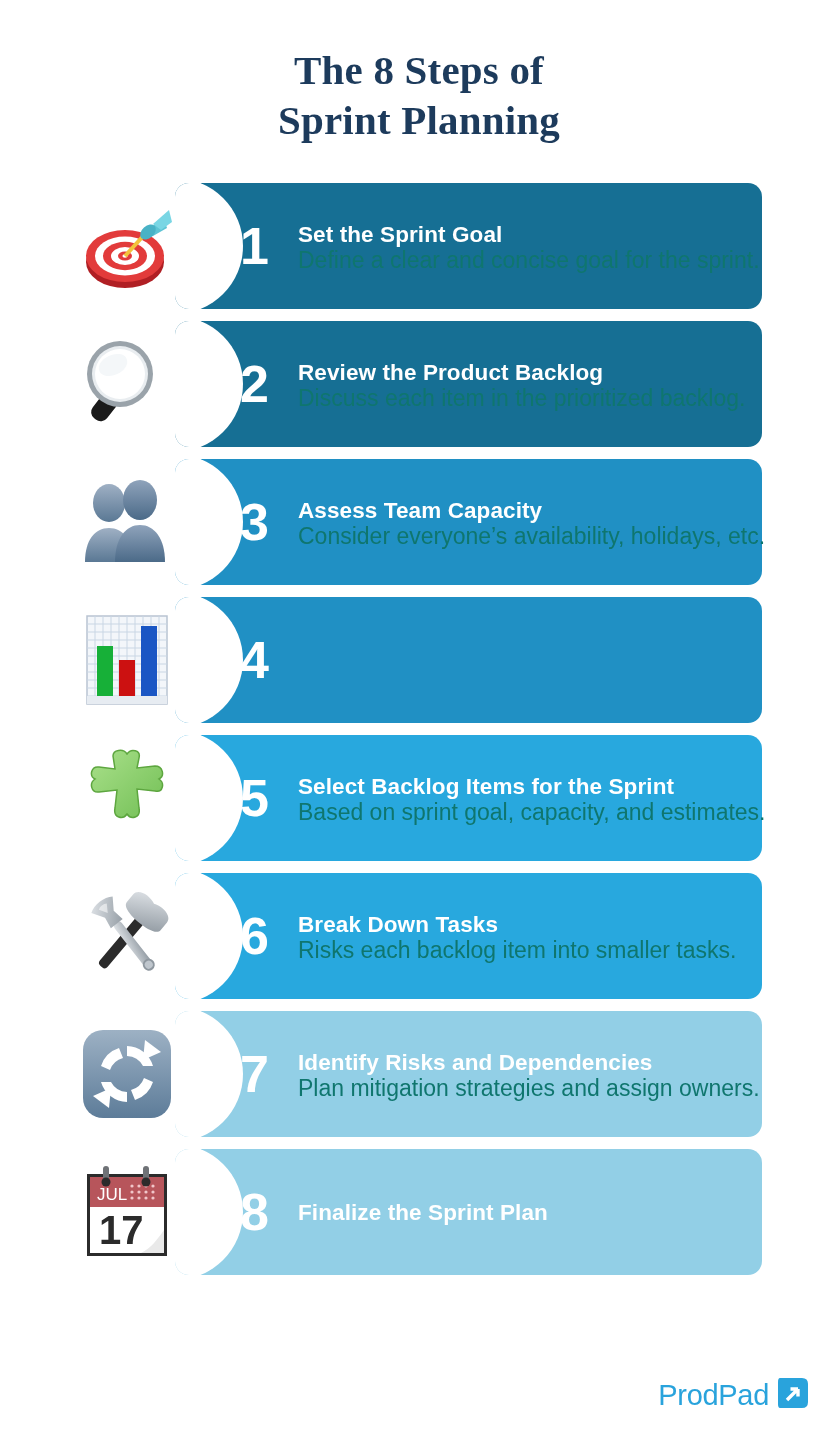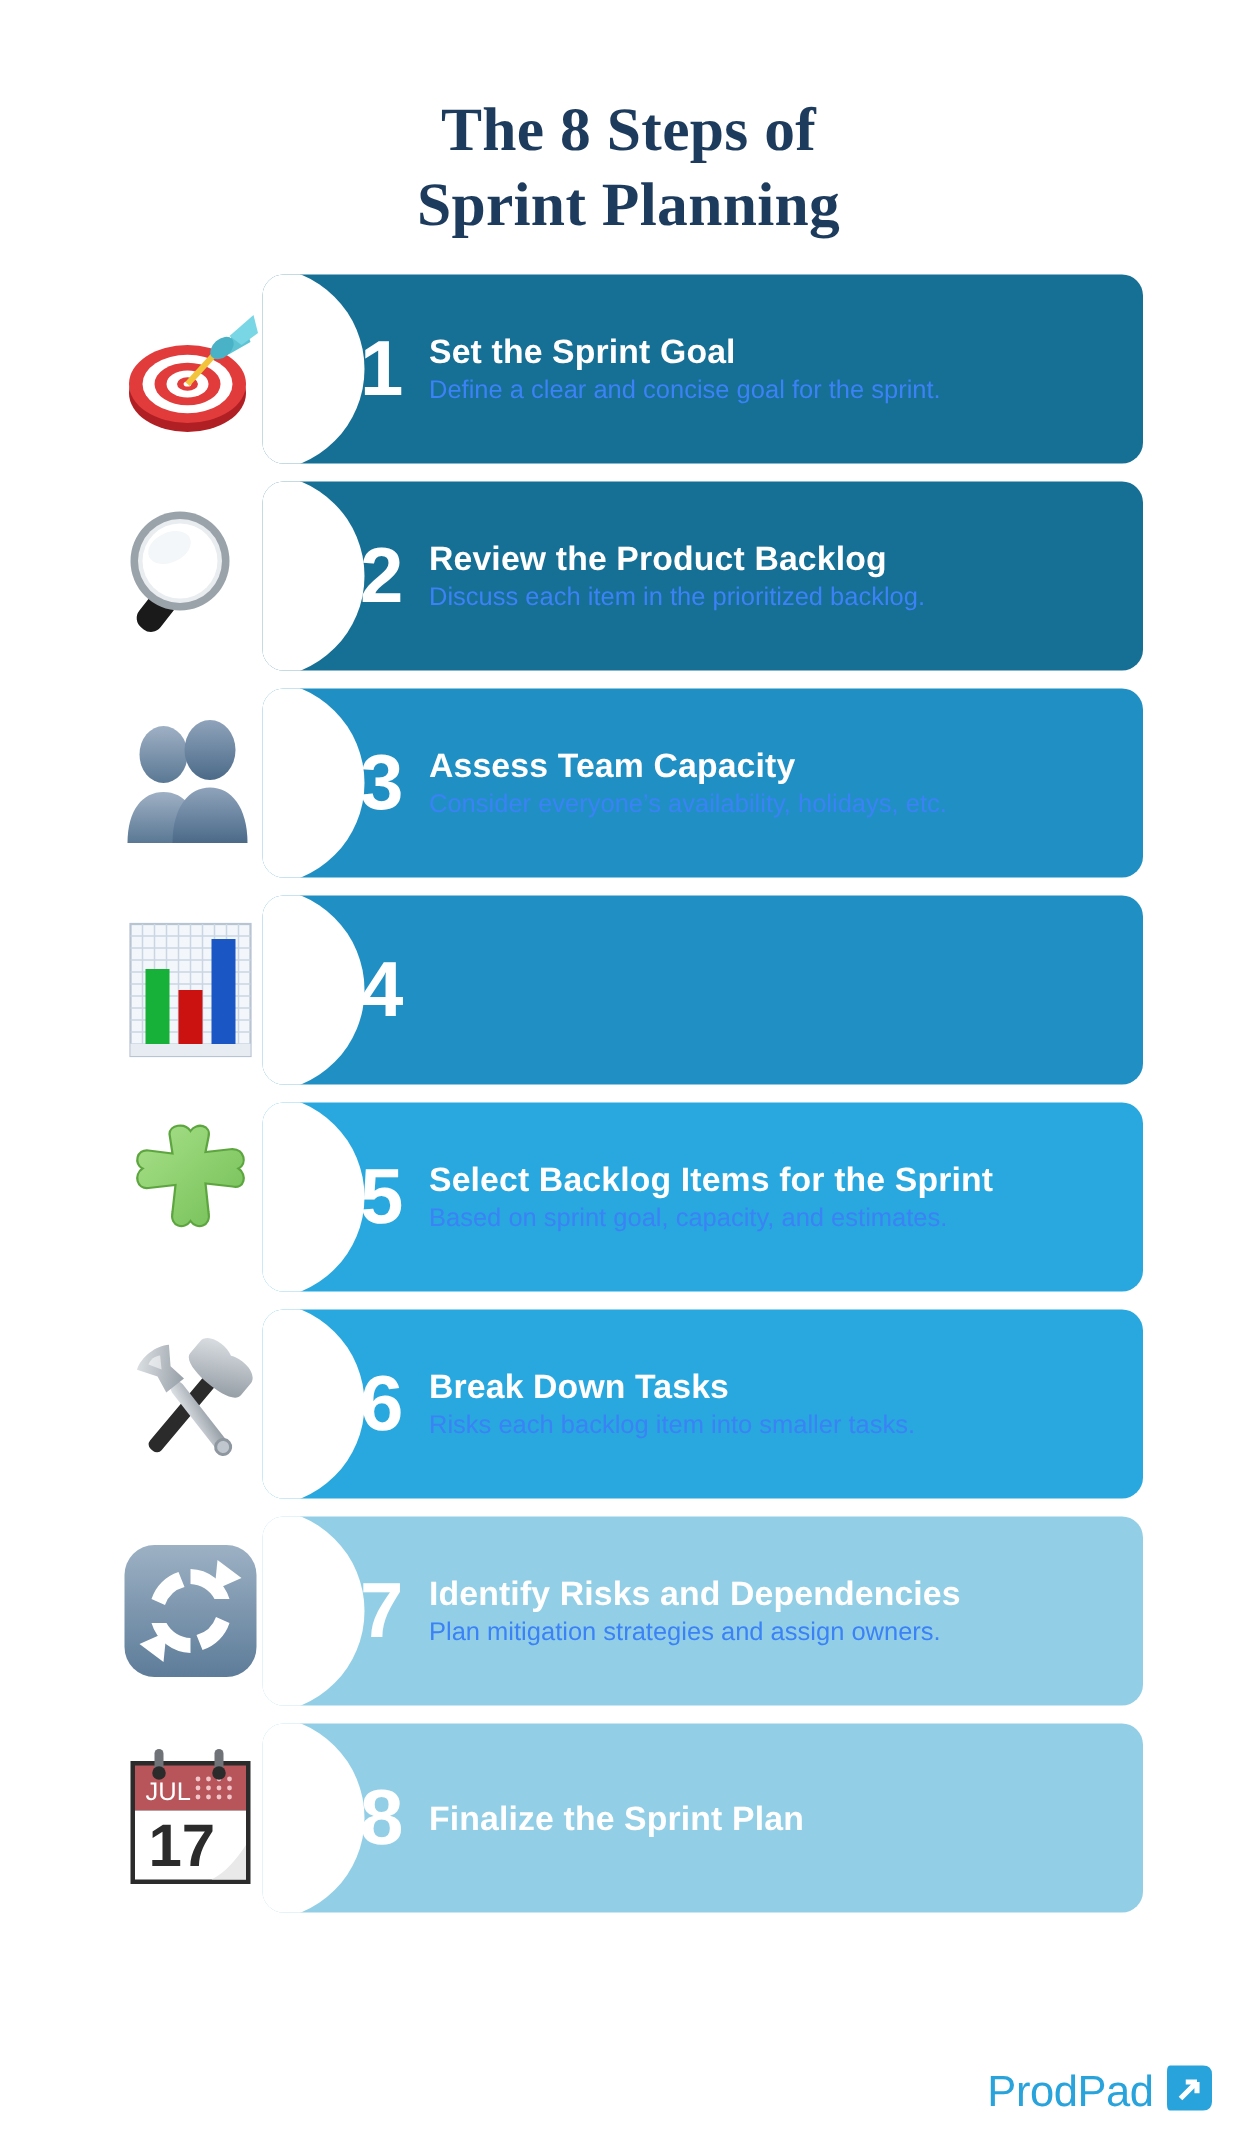--- a/index.html
+++ b/index.html
@@ -18,21 +18,20 @@
   
   .title {
     text-align: center;
     font-family: "Liberation Serif", serif;
     font-weight: bold;
     font-size: 41px;
     line-height: 50px;
     color: #1d3b5c;
     letter-spacing: 0.2px;
     padding-top: 45px;
-    margin-top: 16px;
   }
   .title .l2 { display: block; }
 
   
   .steps {
     position: absolute;
     top: 183px;
     left: 0;
     width: 838px;
   }
@@ -93,32 +92,32 @@
   }
   .num {
     color: #ffffff;
     font-size: 52px;
     font-weight: bold;
     line-height: 1;
     width: 46px;
     flex: 0 0 46px;
     text-align: left;
   }
-  .texts { }
+  .texts { margin-left: 12px; }
   .s-title {
     color: #ffffff;
     font-size: 22.5px;
     font-weight: bold;
     line-height: 27px;
     letter-spacing: 0.1px;
     white-space: nowrap;
   }
   .s-desc {
-    color: #3b82f6;
-    font-size: 17px;
+    color: #0f766e;
+    font-size: 23px;
     font-weight: normal;
     line-height: 24px;
     white-space: nowrap;
   }
 
   
   .logo {
     position: absolute;
     right: 28px;
     bottom: 22px;

